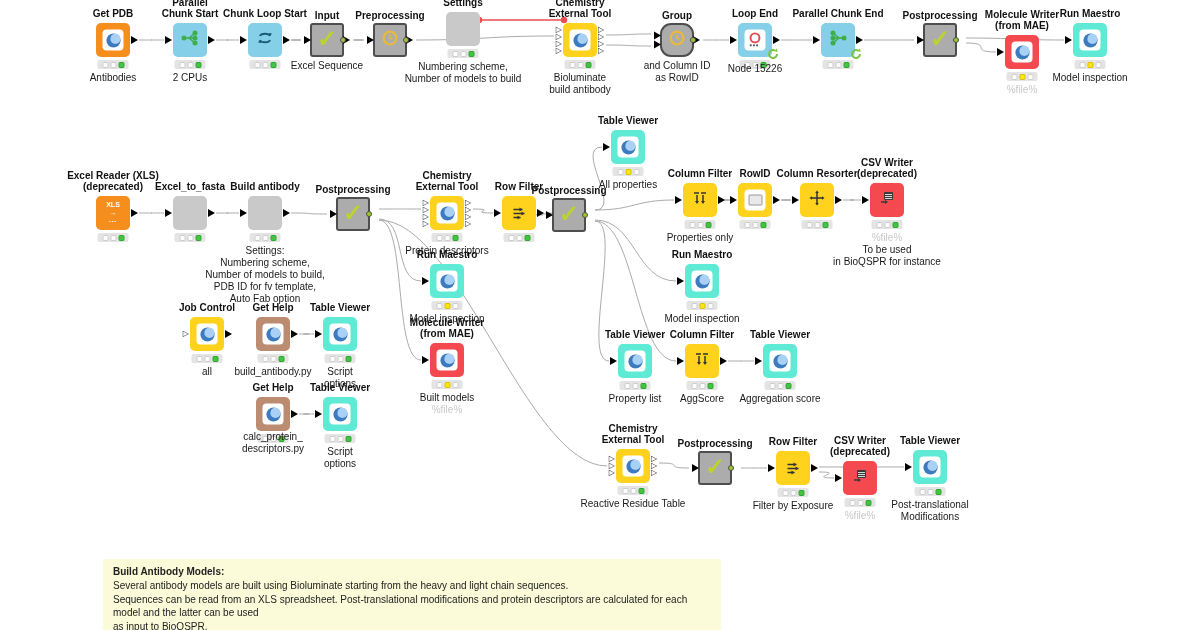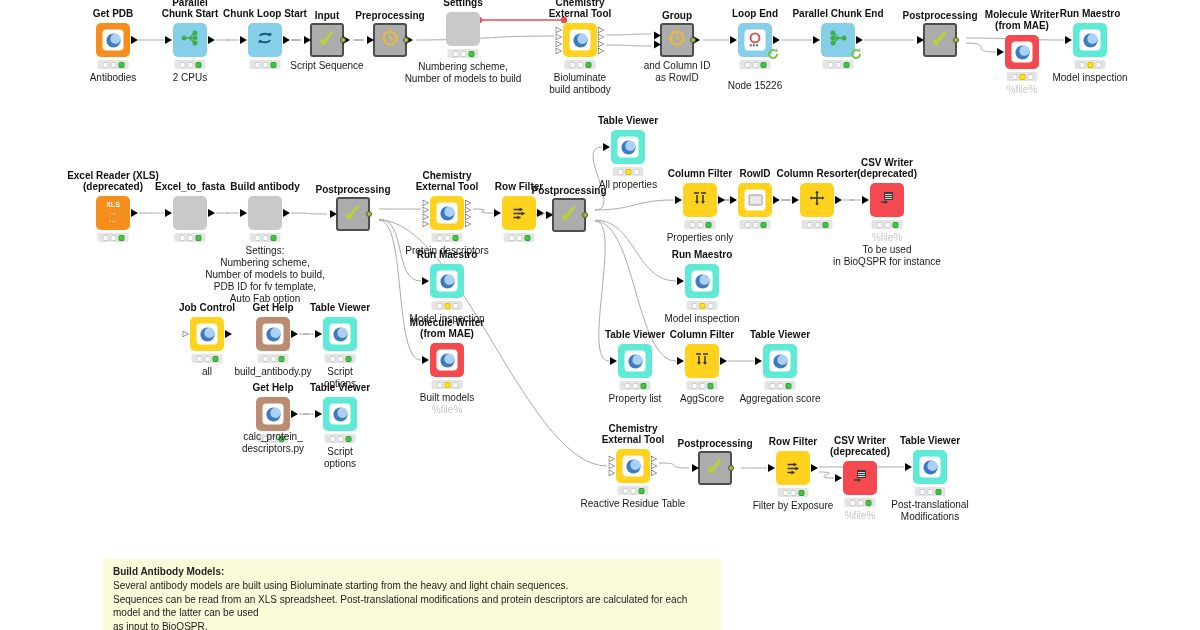--- a/index.html
+++ b/index.html
@@ -163,21 +163,21 @@
       <span class="pin">
         <span class="tri"></span>
       </span>
       <span class="pout">
         <span class="tri"></span>
       </span>
       <span style="position:absolute;left:50%;top:50%;transform:translate(-50%,-54%);color:#BCD22E;font-size:24px;font-weight:bold;">✓</span>
       <span class="odot"></span>
       <div class="nlabel">Input</div>
       <div class="ncap" style="margin-top: 5px;">
-        <span class="ln">Script Sequence</span>
+        <span class="ln">Excel Sequence</span>
       </div>
     </div>
     <div class="node c-graydark" style="left: 373px; top: 23px;">
       <span class="pin">
         <span class="tri"></span>
       </span>
       <span class="pout">
         <span class="tri"></span>
       </span>
       <span style="position:absolute;left:50%;top:50%;transform:translate(-50%,-50%);"><svg width="17" height="17" viewBox="0 0 16 16">
@@ -223,21 +223,21 @@
       <div class="pill">
         <span class="dot "></span>
         <span class="dot "></span>
         <span class="dot g"></span>
       </div>
       <div class="ncap" style="margin-top: 15px;">
         <span class="ln" style="font-weight: normal;">Bioluminate
 build antibody</span>
       </div>
     </div>
-    <div class="node c-graydark" style="left: 660px; top: 23px;">
+    <div class="node c-graydark" style="left: 660px; top: 23px; border-radius: 11px;">
       <span class="pin">
         <span class="tri"></span>
         <span class="tri"></span>
       </span>
       <span class="pout">
         <span class="tri"></span>
       </span>
       <span style="position:absolute;left:50%;top:50%;transform:translate(-50%,-50%);"><svg width="17" height="17" viewBox="0 0 16 16">
           <circle cx="8" cy="8" r="6" fill="none" stroke="#E8B93E" stroke-width="2.2"></circle>
           <path d="M8 5v3l2.3 1.4" stroke="#E8B93E" stroke-width="1.4" fill="none"></path>
@@ -267,21 +267,21 @@
       <span class="badge"><svg width="14" height="14" viewBox="0 0 14 14">
           <path d="M11 7a4 4 0 1 1-2-3.4" fill="none" stroke="#7DC242" stroke-width="2"></path>
           <path d="M11 1.5L11.6 5 8.4 4z" fill="#7DC242"></path>
         </svg></span>
       <div class="nlabel">Loop End</div>
       <div class="pill">
         <span class="dot "></span>
         <span class="dot "></span>
         <span class="dot g"></span>
       </div>
-      <div class="ncap" style="margin-top: 23px;">
+      <div class="ncap" style="margin-top: 6px;">
         <span class="ln">Node 15226</span>
       </div>
     </div>
     <div class="node c-cyan" style="left: 821px; top: 23px;">
       <span class="pin">
         <span class="tri"></span>
       </span>
       <span class="pout">
         <span class="tri"></span>
       </span>

